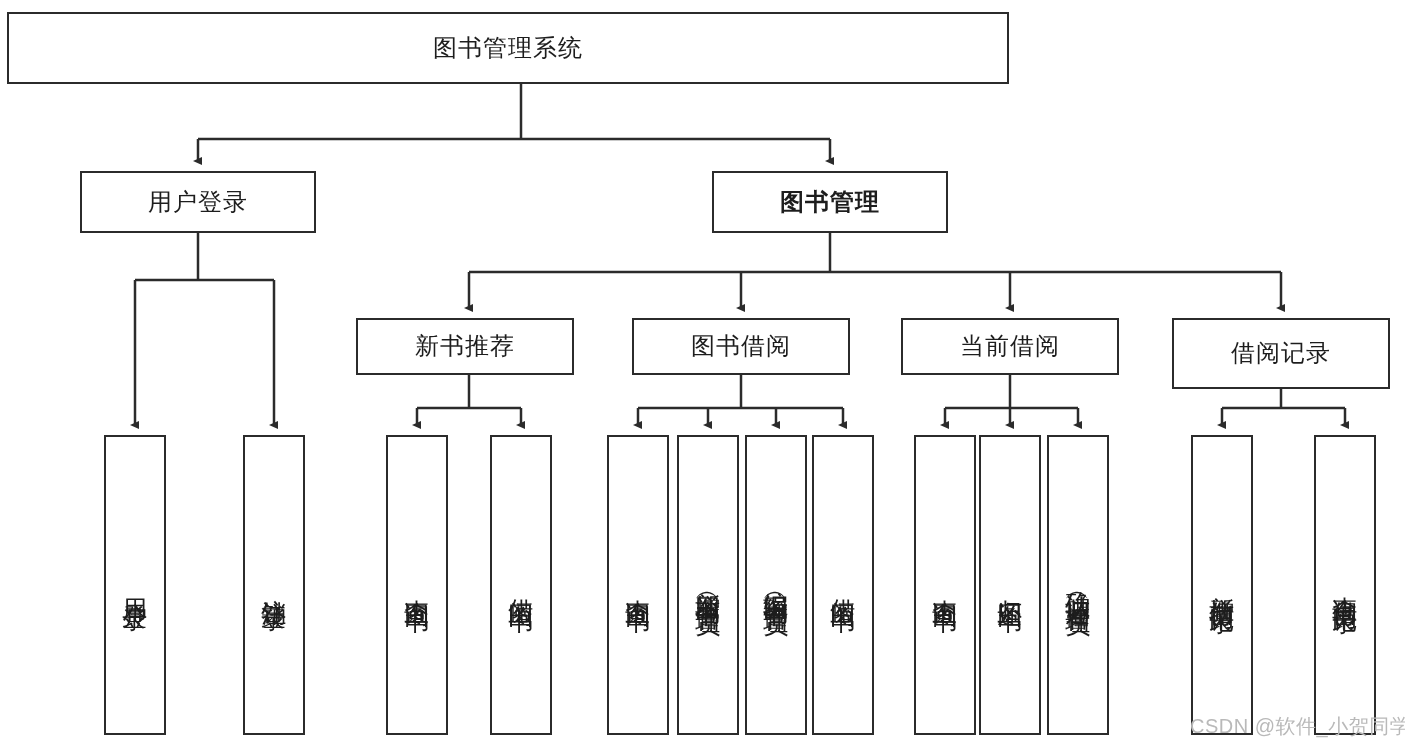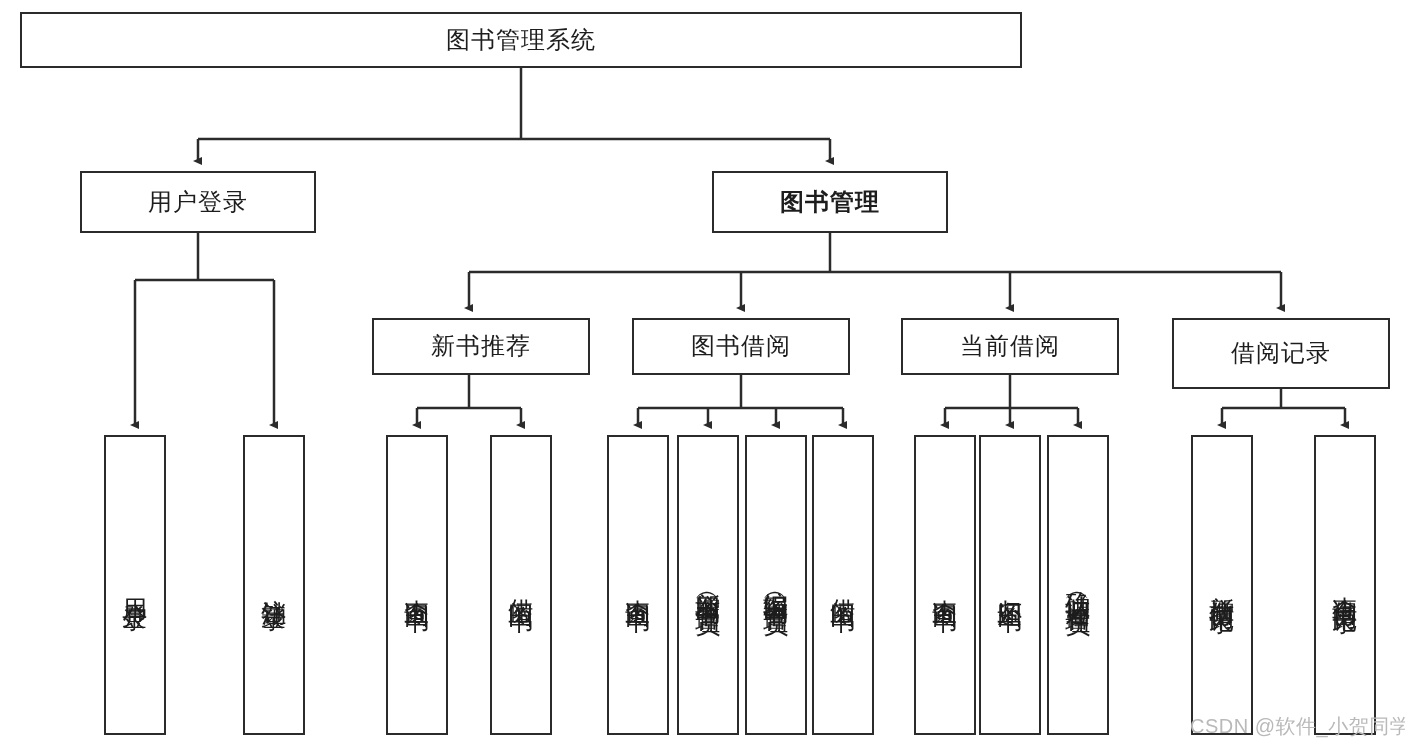--- a/index.html
+++ b/index.html
@@ -108,32 +108,32 @@
       <path d="M1010,408 L1010,425" marker-end="url(#arrow)"></path>
       <path d="M1078,408 L1078,425" marker-end="url(#arrow)"></path>
 
       <path d="M1281,375 L1281,408"></path>
       <path d="M1222,408 L1345,408"></path>
       <path d="M1222,408 L1222,425" marker-end="url(#arrow)"></path>
       <path d="M1345,408 L1345,425" marker-end="url(#arrow)"></path>
     </g>
   </svg>
 
-  <div class="node horiz" style="left:20px; top:12px; width:1002px; height:56px;">
+  <div class="node horiz" style="left:7px; top:12px; width:1002px; height:72px;">
     <span>图书管理系统</span>
   </div>
 
   <div class="node horiz" style="left:80px; top:171px; width:236px; height:62px;">
     <span>用户登录</span>
   </div>
   <div class="node horiz" style="left:712px; top:171px; width:236px; height:62px;font-weight:bold;">
     <span>图书管理</span>
   </div>
 
-  <div class="node horiz" style="left:372px; top:318px; width:218px; height:57px;">
+  <div class="node horiz" style="left:356px; top:318px; width:218px; height:57px;">
     <span>新书推荐</span>
   </div>
   <div class="node horiz" style="left:632px; top:318px; width:218px; height:57px;text-align:right;">
     <span>图书借阅</span>
   </div>
   <div class="node horiz" style="left:901px; top:318px; width:218px; height:57px;">
     <span>当前借阅</span>
   </div>
   <div class="node horiz" style="left:1172px; top:318px; width:218px; height:71px;">
     <span>借阅记录</span>

